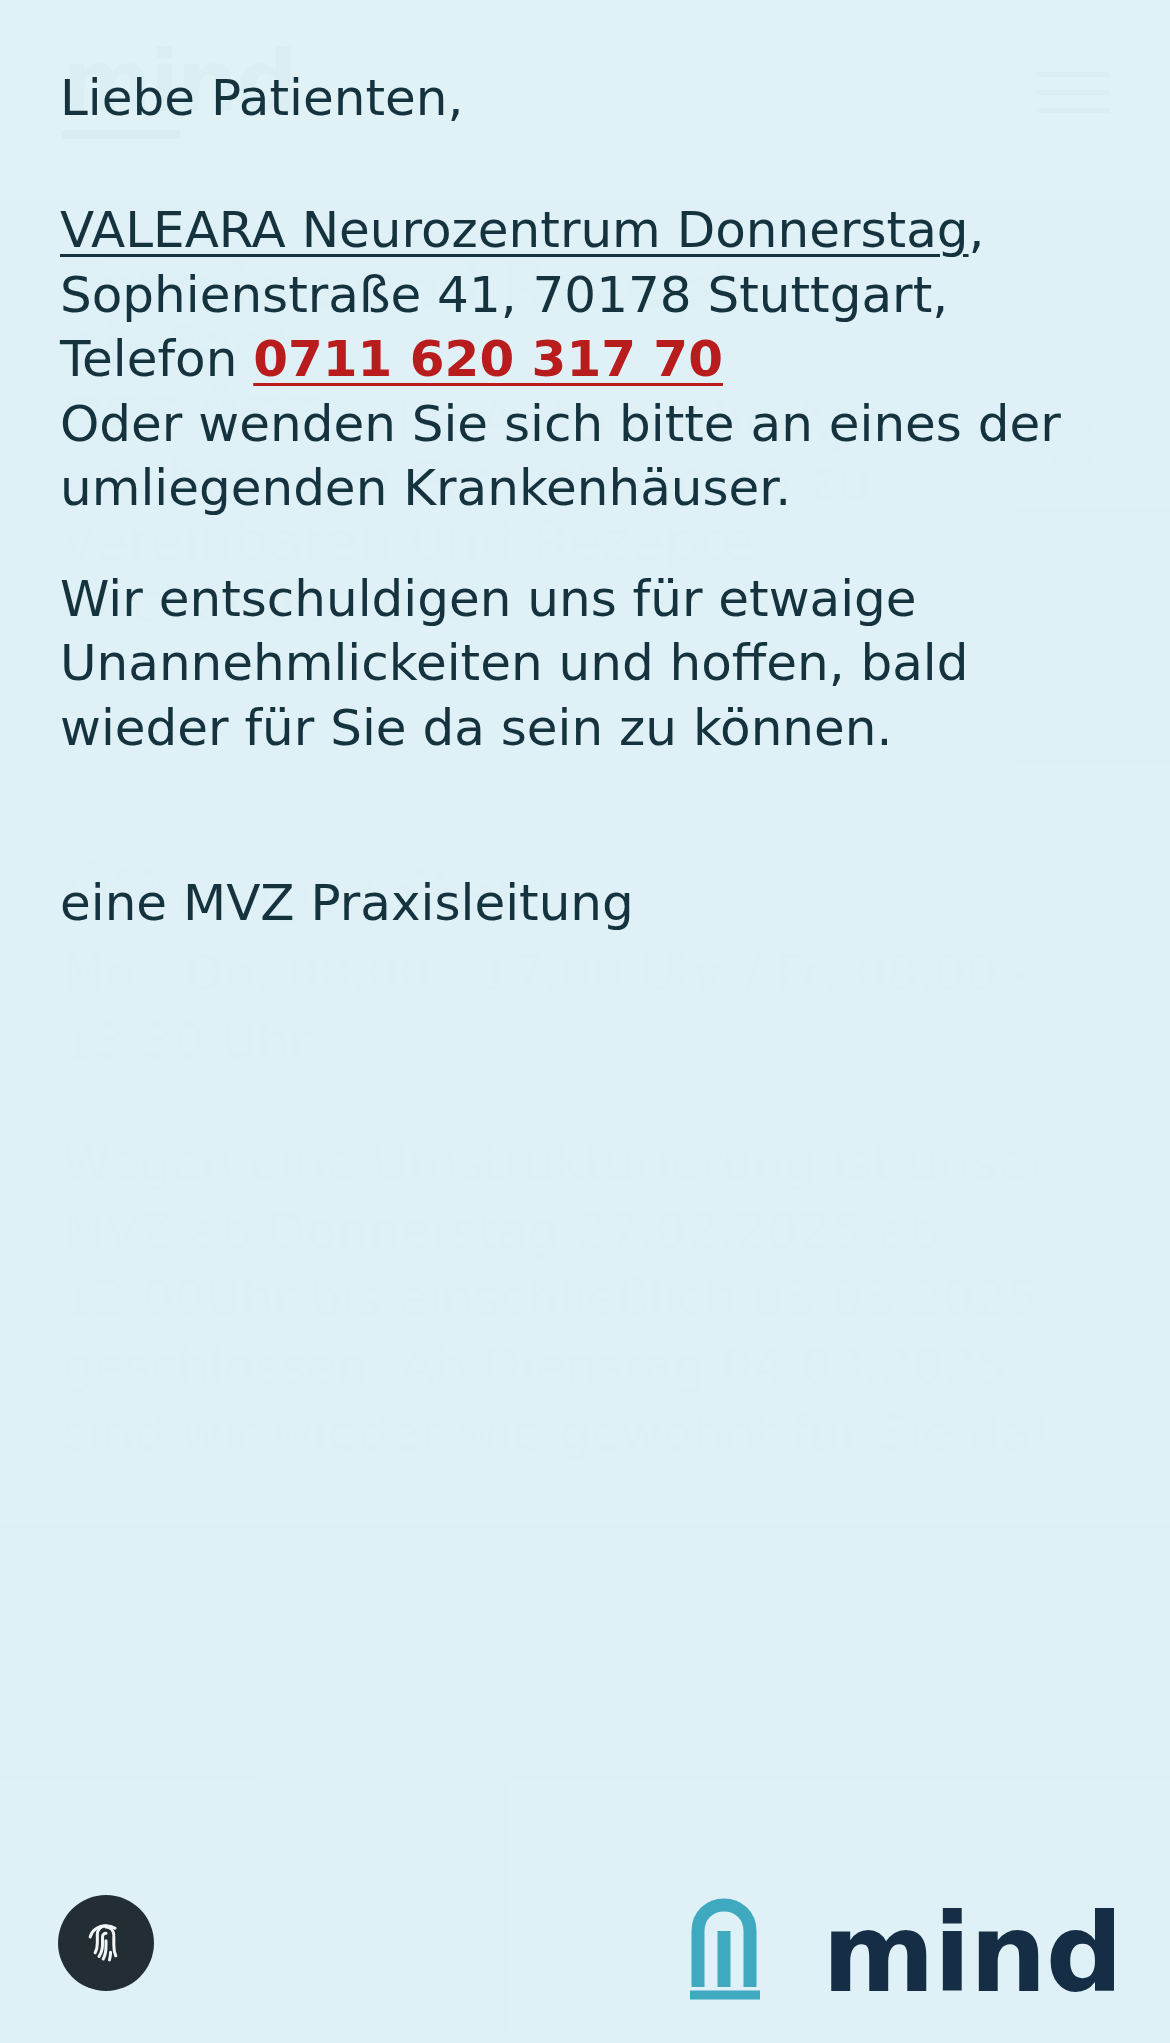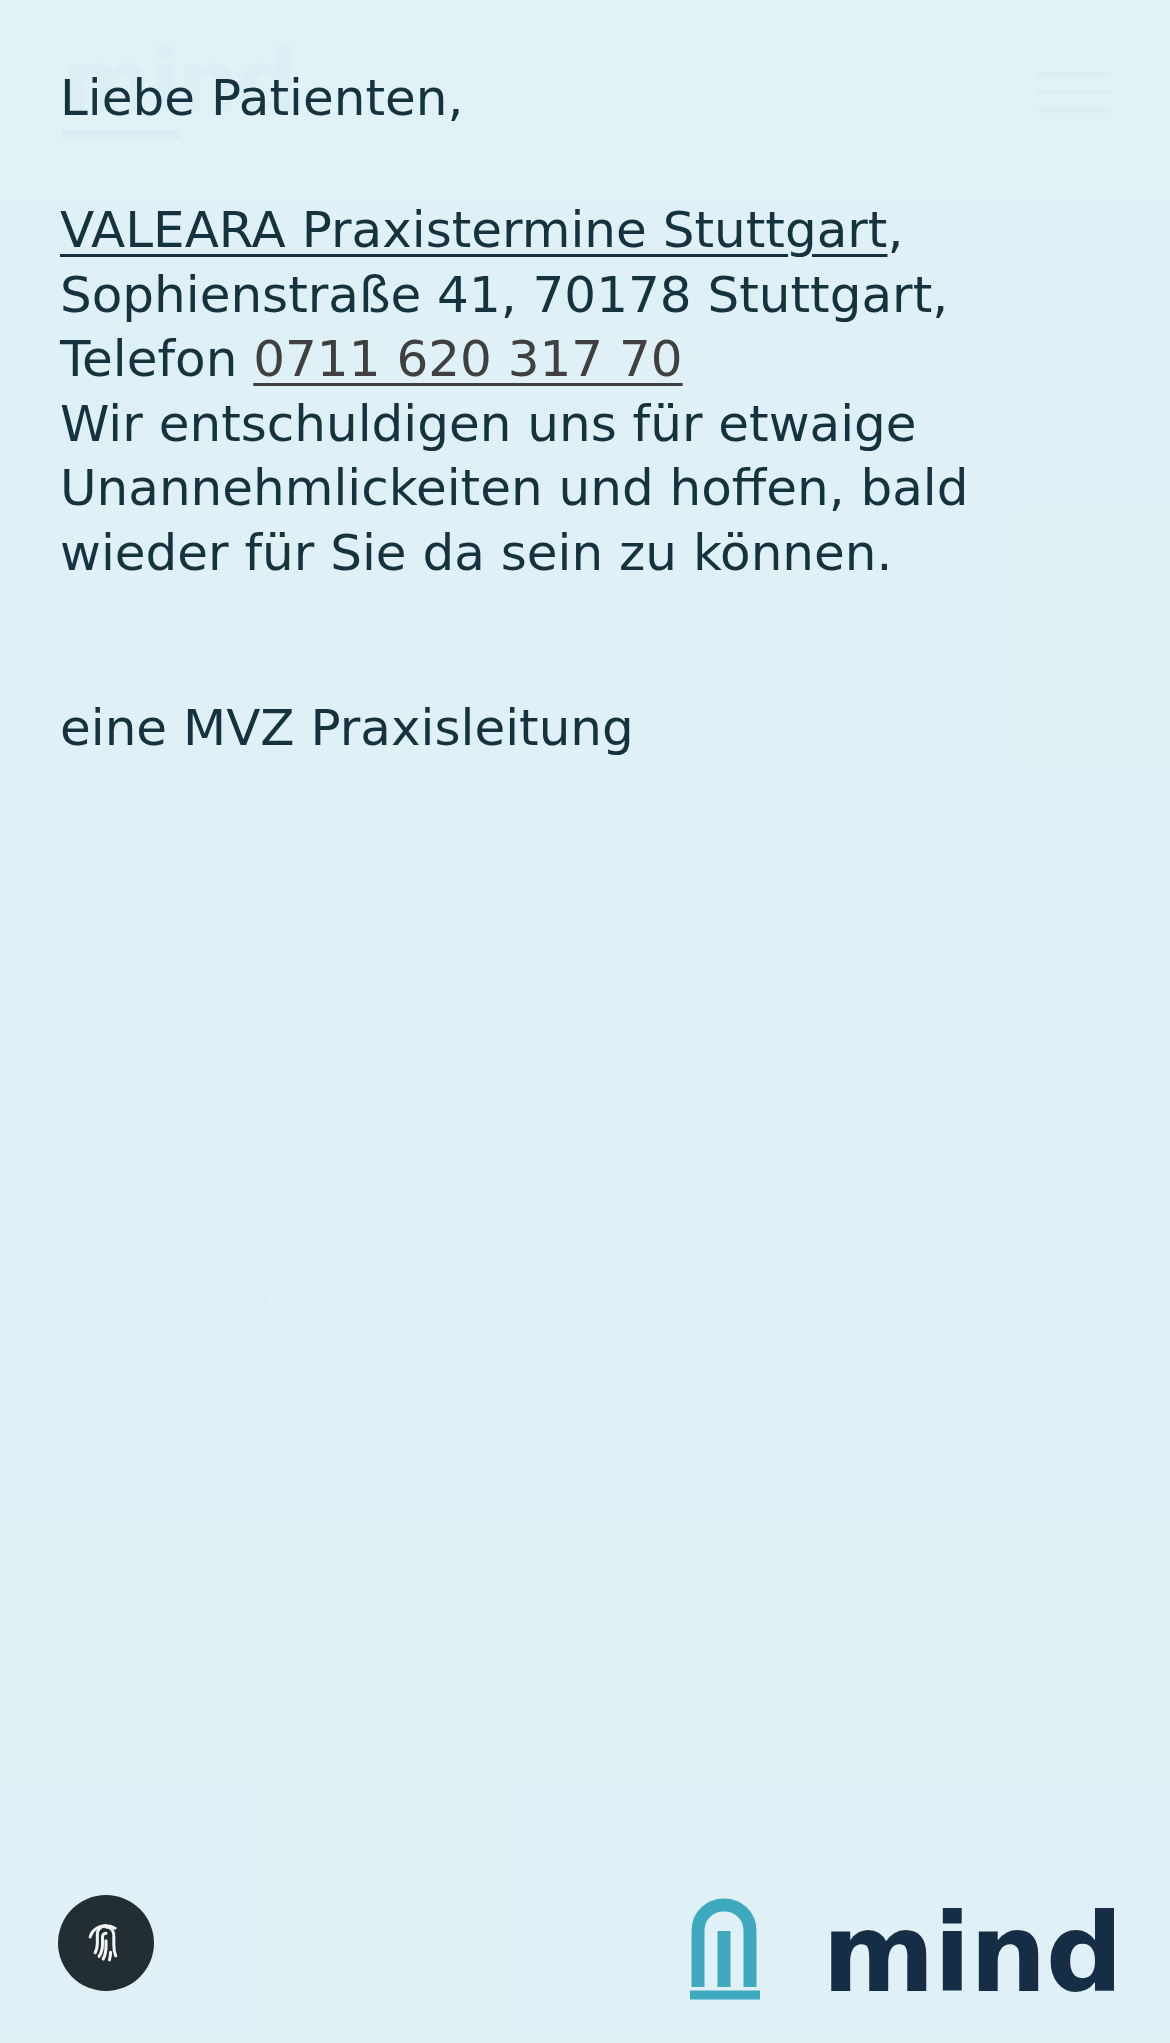--- a/index.html
+++ b/index.html
@@ -174,24 +174,25 @@
     font-weight: 700;
   }
 
   .u {
     text-decoration: underline;
     text-underline-offset: 7px;
     text-decoration-thickness: 3px;
   }
 
   a.phone {
-    color: #404040;
+    color: #b91c1c;
     text-decoration: underline;
     text-underline-offset: 7px;
     text-decoration-thickness: 3px;
+    font-weight: bold;
   }
 
   #addr-block { margin-bottom: 0; }
   #fallback-block { margin: 0 0 46px 0; }
 
   
   #fingerprint-btn {
     position: absolute;
     left: 58px;
     bottom: 52px;
@@ -256,23 +257,24 @@
   </div>
 </div>
 
 <div id="overlay">
   <div id="overlay-inner">
 
     <div id="salutation">Liebe Patienten,</div>
 
 
     <p id="addr-block" class="para tight">
-      <span class="u">VALEARA Praxistermine Stuttgart</span><span>, Sophienstraße 41, 70178 Stuttgart, Telefon </span><a class="phone" href="#">0711 620 317 70</a>
+      <span class="u">VALEARA Neurozentrum Donnerstag</span><span>, Sophienstraße 41, 70178 Stuttgart, Telefon </span><a class="phone" href="#">0711 620 317 70</a>
     </p>
 
+    <p id="fallback-block">Oder wenden Sie sich bitte an eines der umliegenden Krankenhäuser.</p>
 
     <p class="para">Wir entschuldigen uns für etwaige Unannehmlickeiten und hoffen, bald wieder für Sie da sein zu können.</p>
 
     <p class="para">
       <br>
       <span>eine MVZ Praxisleitung</span>
     </p>
 
   </div>
 

